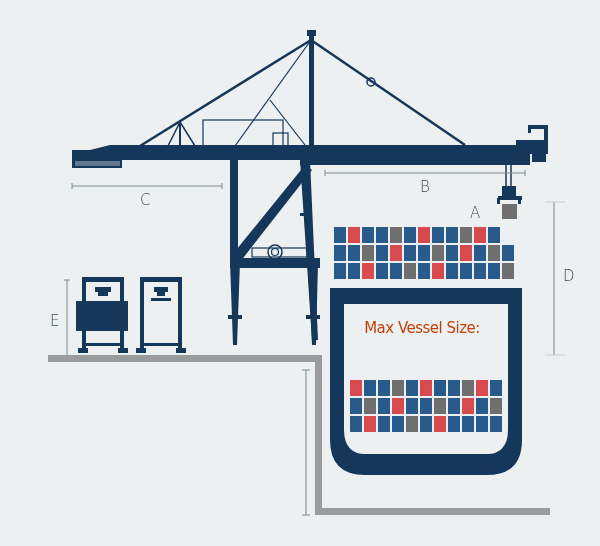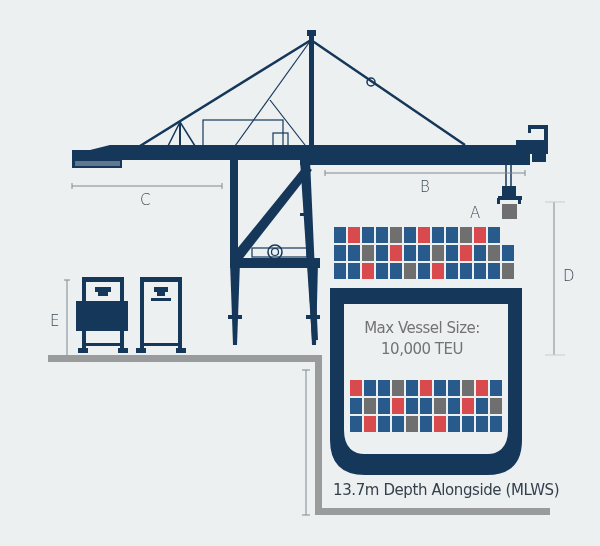--- a/index.html
+++ b/index.html
@@ -1,20 +1,20 @@
 <!DOCTYPE html>
 <html><head>
 <meta charset="utf-8">
 <style>
   html, body { margin: 0; padding: 0; }
   body { width: 600px; height: 546px; background: #edf0f1; overflow: hidden; position: relative; font-family: "Liberation Sans", sans-serif; }
   #stage { position: absolute; left: 0; top: 0; width: 600px; height: 546px; }
   .lbl { position: absolute; color: #3b4b58; font-family: "DejaVu Sans", sans-serif; font-weight: 300; }
   .dim-letter { font-size: 15px; }
-  .vessel-text { position: absolute; left: 352px; top: 318px; width: 140px; text-align: center; font-size: 15px; line-height: 21px; color: #737373; font-family: "DejaVu Sans", sans-serif; letter-spacing: -0.5px; }
+  .vessel-text { position: absolute; left: 352px; top: 318px; width: 140px; text-align: center; font-size: 15px; line-height: 21px; color: #c2410c; font-family: "DejaVu Sans", sans-serif; letter-spacing: -0.5px; }
   .depth-text { position: absolute; left: 333px; top: 481px; font-size: 15px; color: #34414c; font-family: "DejaVu Sans", sans-serif; letter-spacing: -0.4px; }
   .terminal-text { position: absolute; left: 338px; top: 151px; font-size: 6.5px; letter-spacing: 3px; color: #c9d3dc; font-family: "DejaVu Sans", sans-serif; }
   .grid { position: absolute; display: grid; gap: 2px; }
   .cell { width: 12px; height: 16px; }
 </style>
 </head>
 <body>
 
 <div id="stage">
 
@@ -221,17 +221,15 @@
 
 
   <div class="lbl dim-letter" style="left:470px; top:204px;">A</div>
   <div class="lbl dim-letter" style="left:420px; top:178px;">B</div>
   <div class="lbl dim-letter" style="left:140px; top:191px;">C</div>
   <div class="lbl dim-letter" style="left:563px; top:267px;">D</div>
   <div class="lbl dim-letter" style="left:50px; top:312px;">E</div>
 
   <div class="vessel-text">
     <div>Max Vessel Size:</div>
-    <div>10,000 TEU</div>
   </div>
 
-  <div class="depth-text">13.7m Depth Alongside (MLWS)</div>
 </div>
 
 </body></html>

